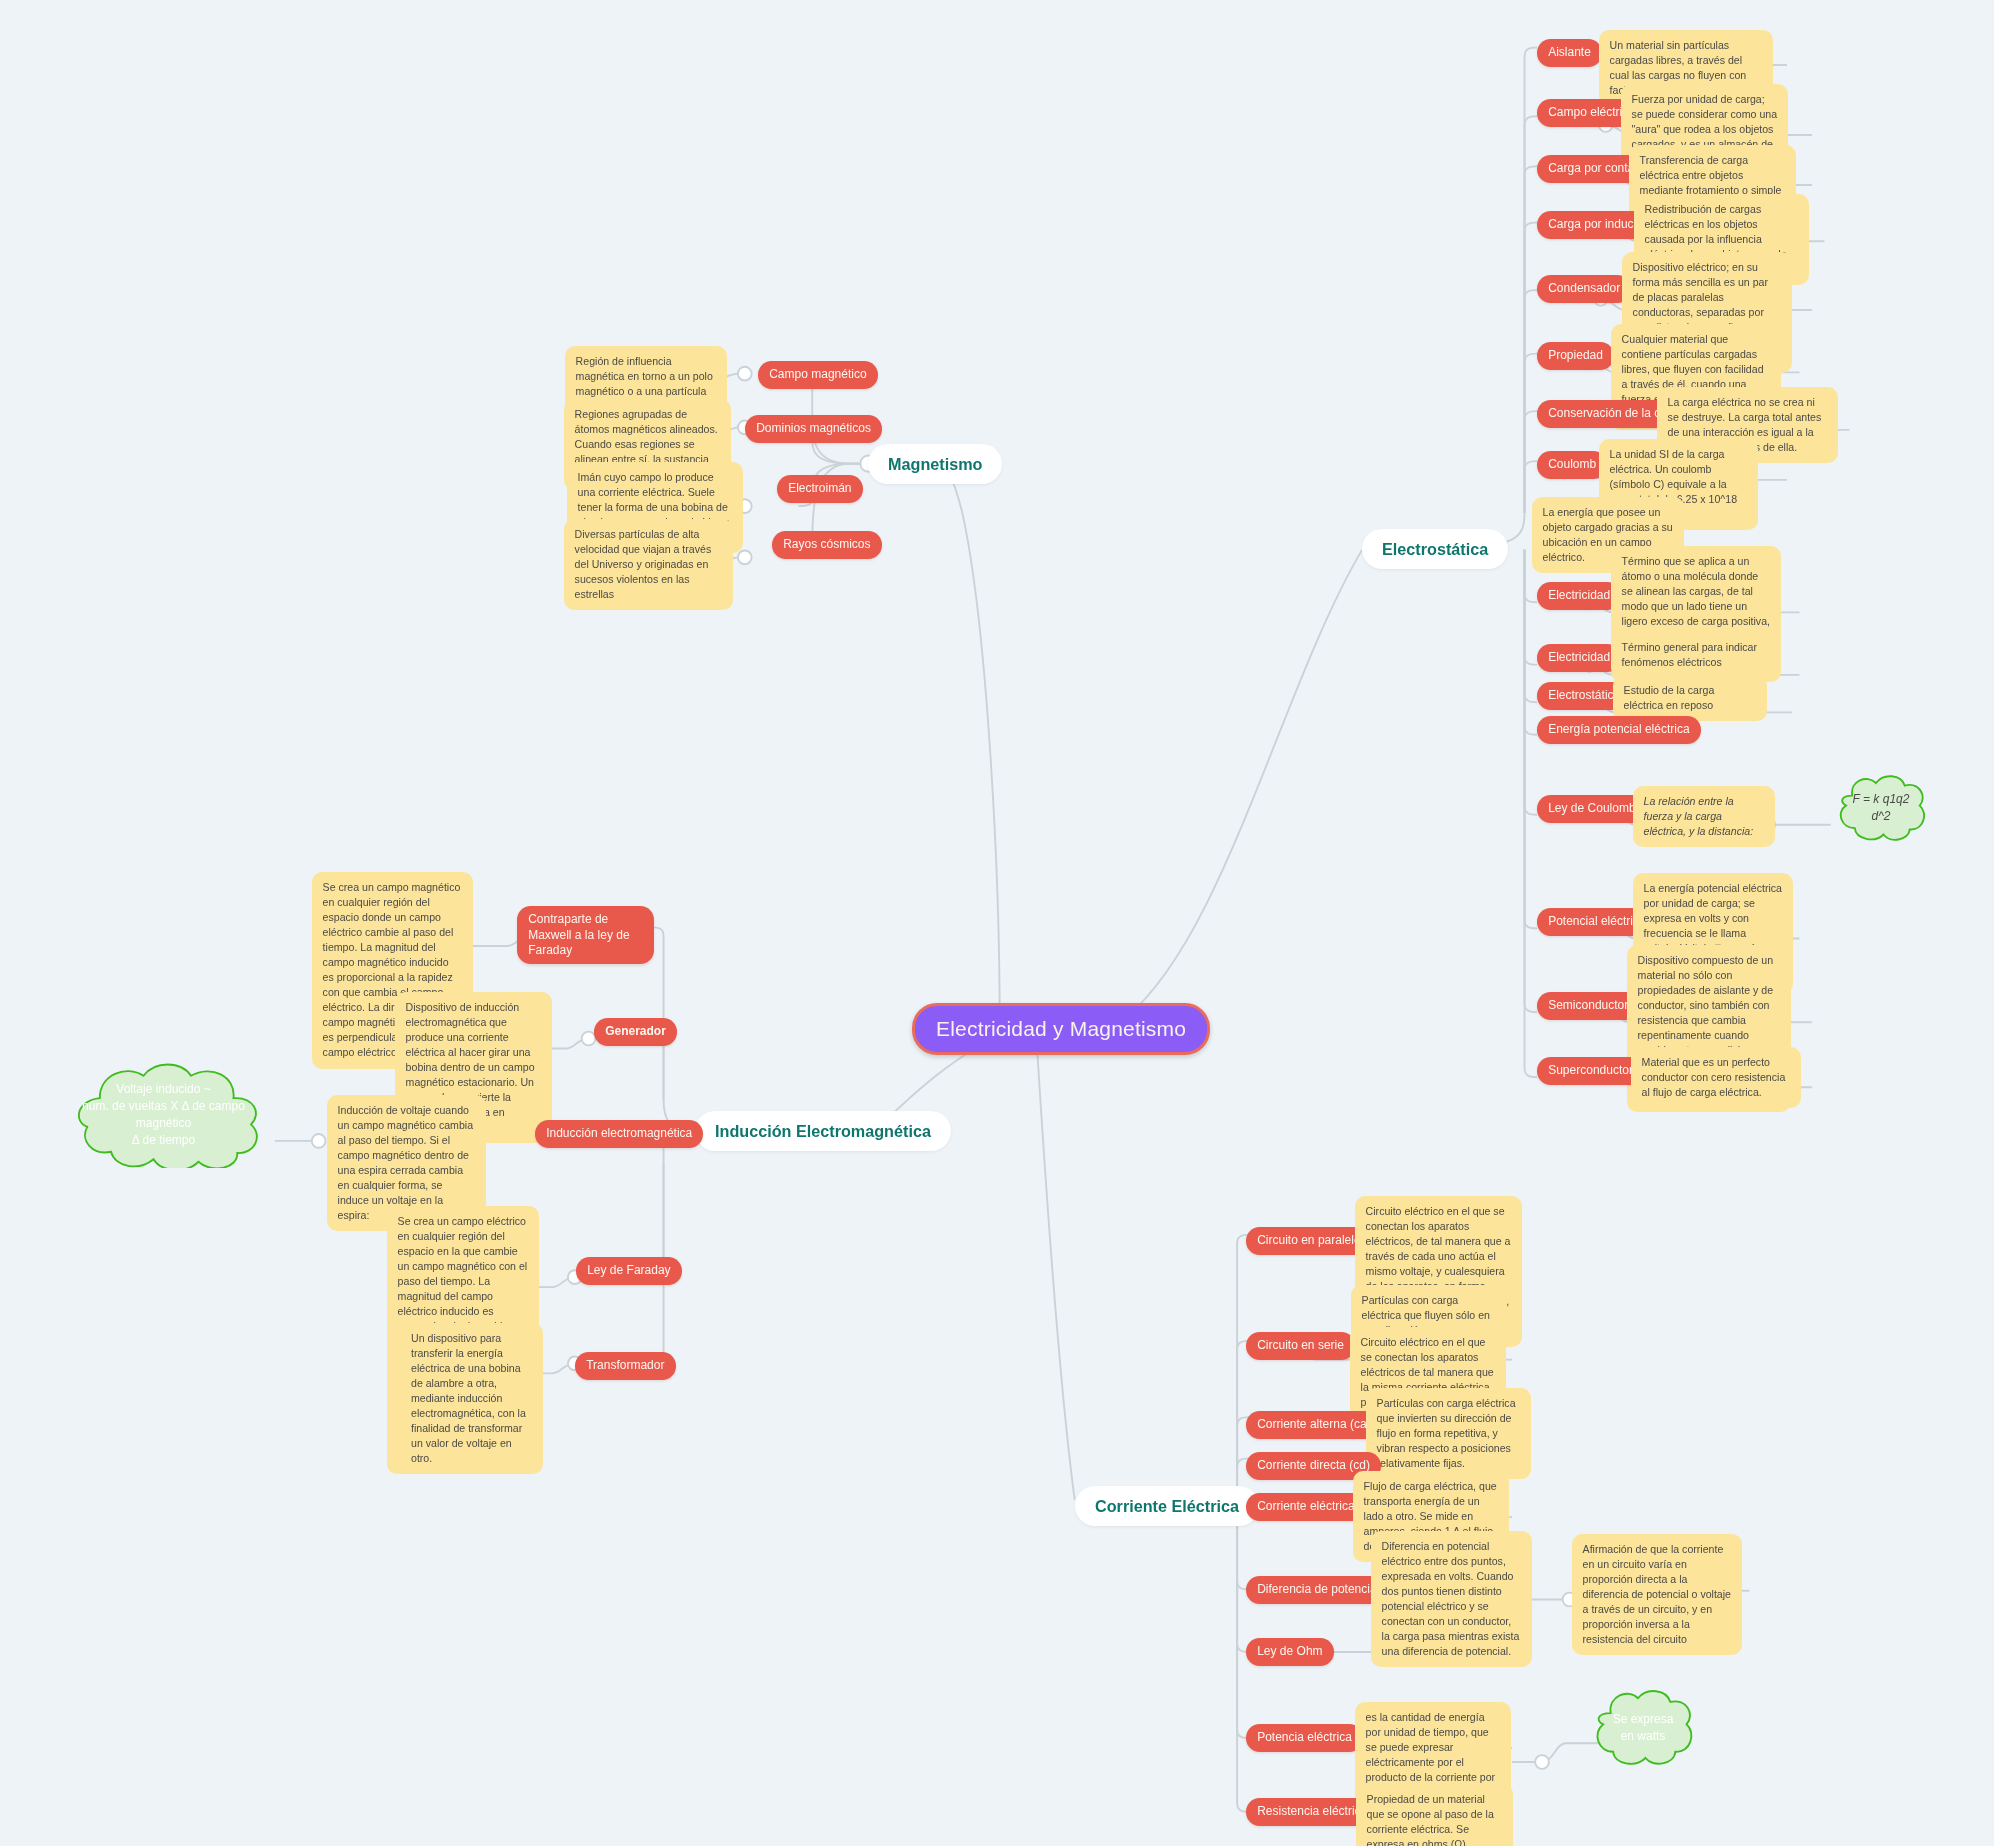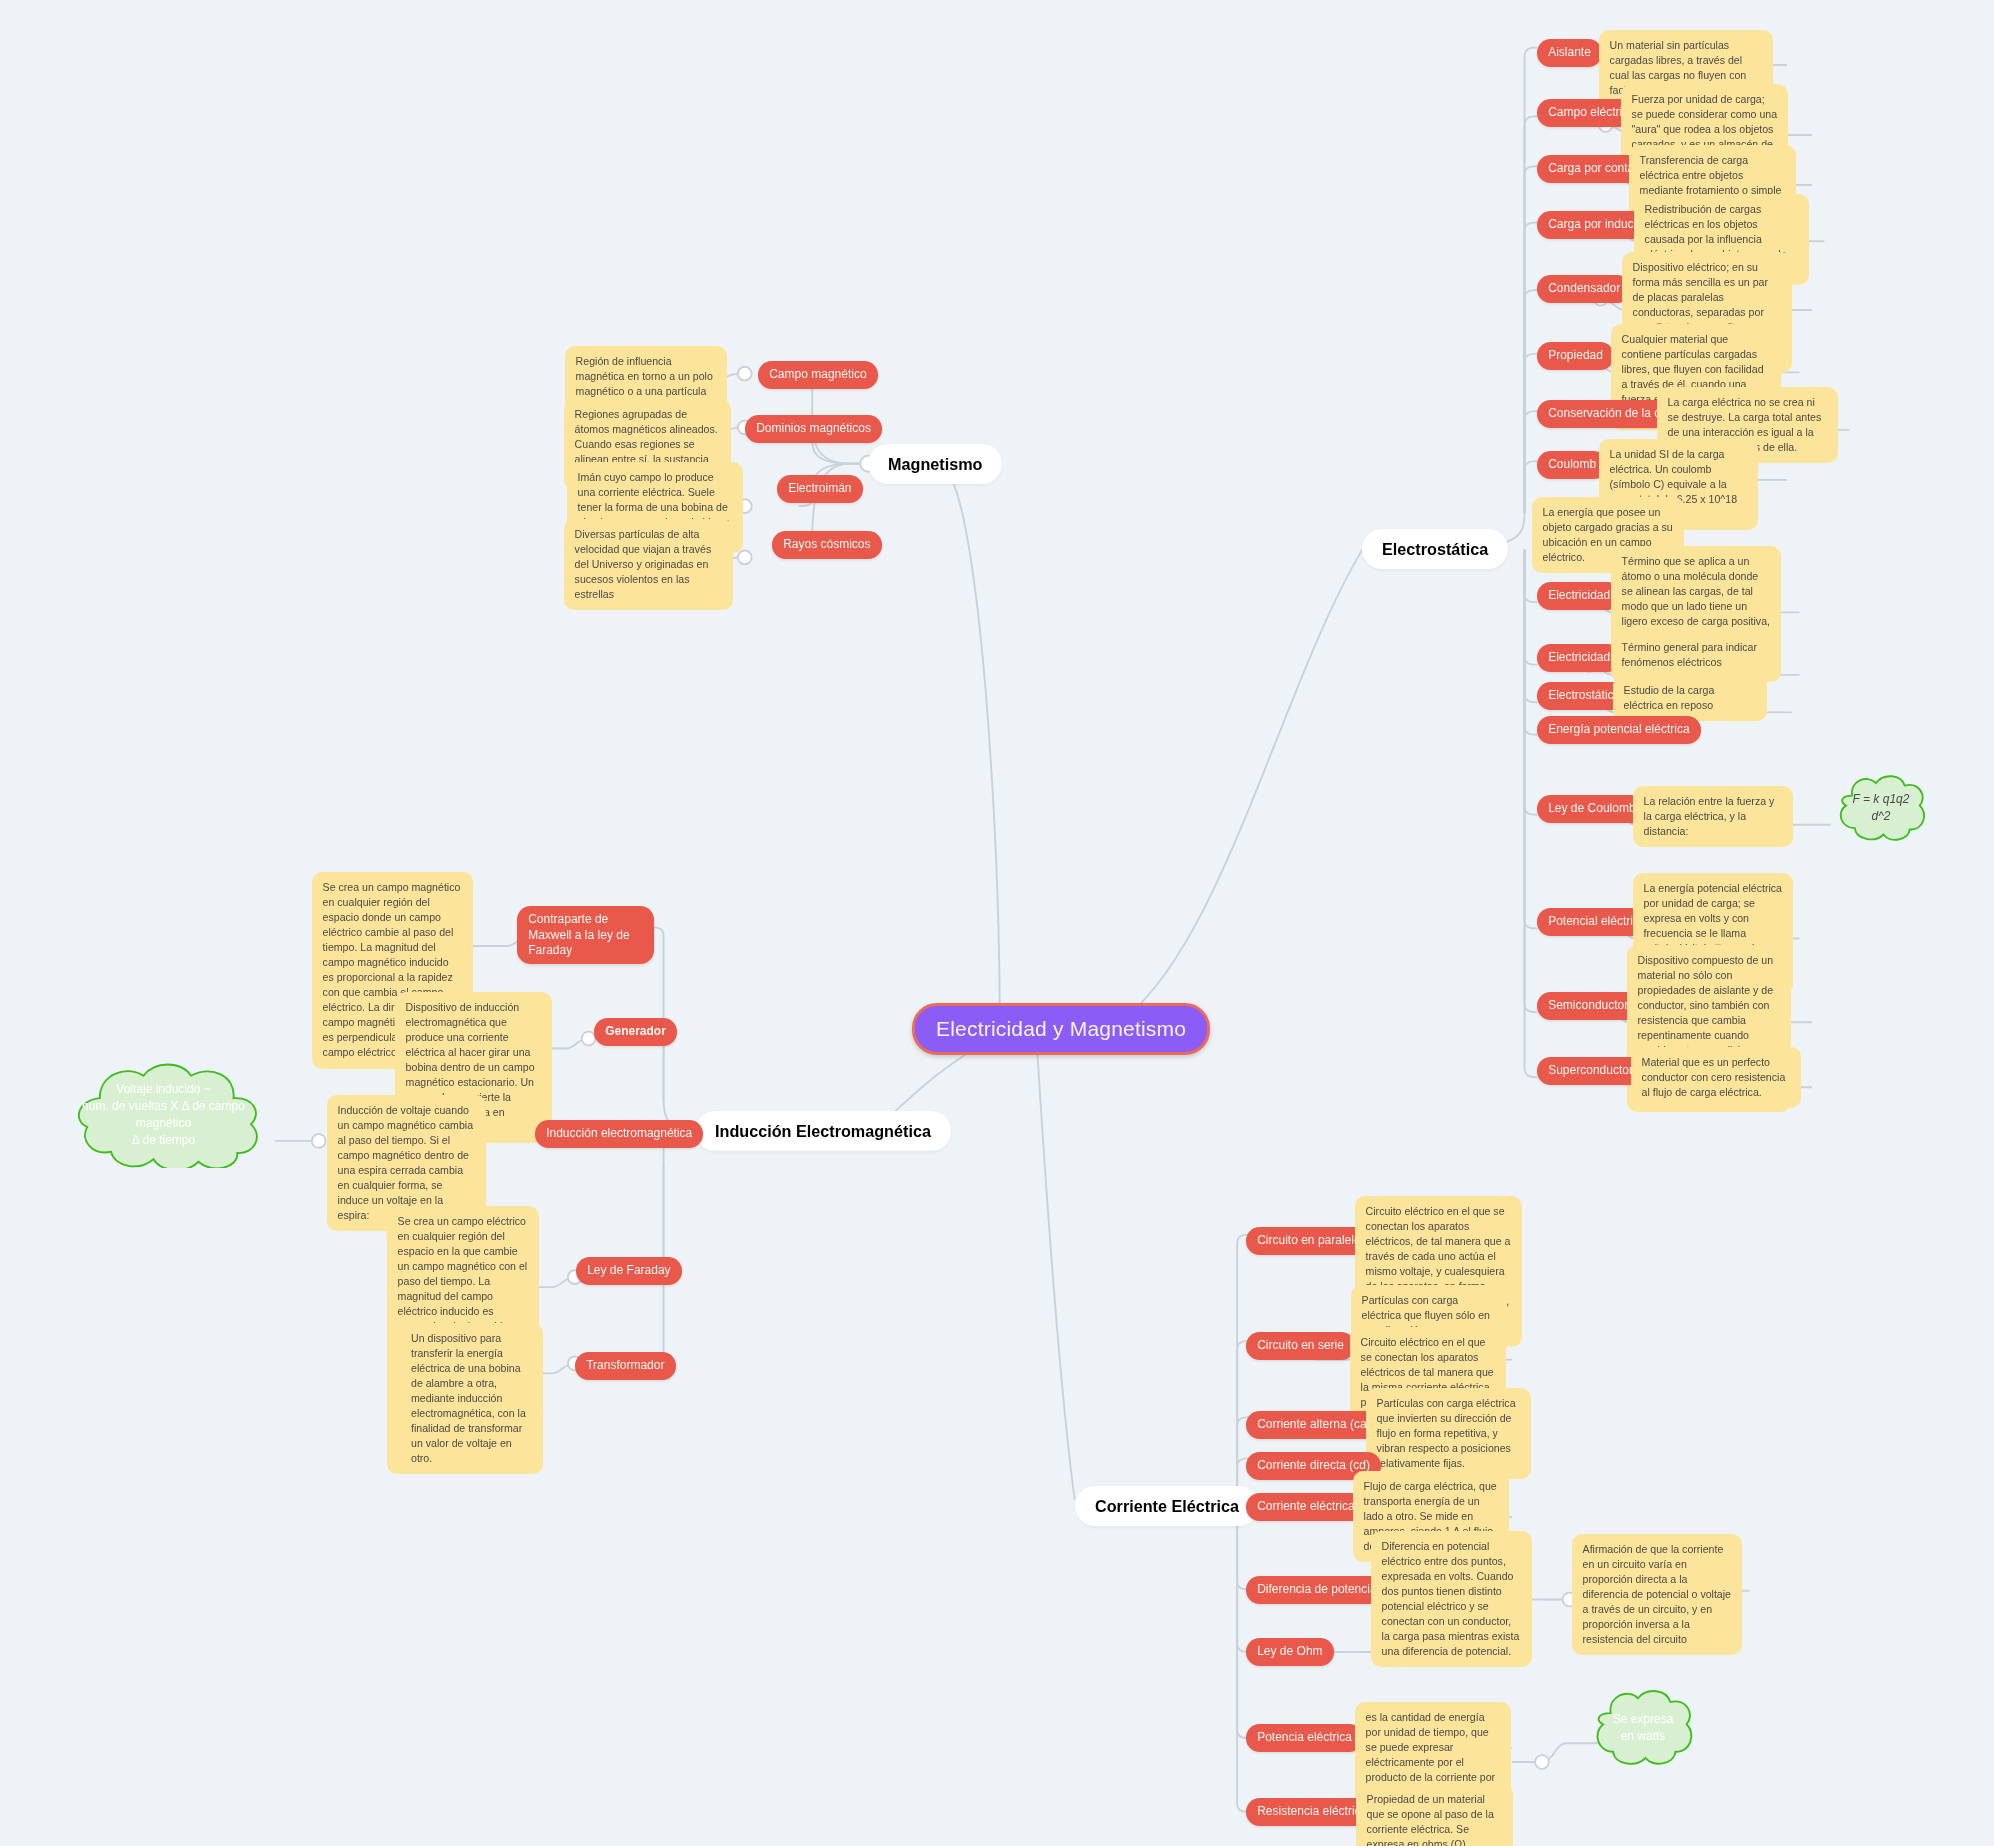--- a/index.html
+++ b/index.html
@@ -41,21 +41,21 @@
     font-weight: normal;
     letter-spacing: 0.2px;
     padding: 11.2px 21px;
     white-space: nowrap;
     box-shadow: 0 1.9px 5px rgba(0,0,0,.18);
   }
   
   .branch {
     background: #ffffff;
     border-radius: 22.5px;
-    color: #000000;
+    color: #0f766e;
     font-size: 16.2px;
     font-weight: bold;
     padding: 10.6px 20px;
     white-space: nowrap;
     box-shadow: 0 1.2px 3.1px rgba(40,60,80,.07);
   }
   
   .topic {
     background: #e8594c;
     border-radius: 13.7px;
@@ -294,21 +294,21 @@
 
   <div class="node topic" style="left:1537px; top:644px;">Electricidad</div>
   <div class="node note" style="left:1611px; top:632px; width:164px;">Término general para indicar fenómenos eléctricos</div>
 
   <div class="node topic" style="left:1537px; top:682px;">Electrostática</div>
   <div class="node note" style="left:1613px; top:675px; width:154px;">Estudio de la carga eléctrica en reposo</div>
 
   <div class="node topic" style="left:1537px; top:716px;">Energía potencial eléctrica</div>
 
   <div class="node topic" style="left:1537px; top:795px;">Ley de Coulomb</div>
-  <div class="node note" style="left:1633px; top:786px; width:160px;">La relación entre la fuerza y la carga eléctrica, y la distancia:</div>
+  <div class="node note" style="left:1633px; top:786px; width:142px;font-style:italic;">La relación entre la fuerza y la carga eléctrica, y la distancia:</div>
 
   <div class="node topic" style="left:1537px; top:908px;">Potencial eléctrico</div>
   <div class="node note" style="left:1633px; top:873px; width:160px;">La energía potencial eléctrica por unidad de carga; se expresa en volts y con frecuencia se le llama voltaje: Voltaje ⎕ energía potencial eléctrica/cantidad de carga</div>
 
   <div class="node topic" style="left:1537px; top:992px;">Semiconductor</div>
   <div class="node note" style="left:1627px; top:945px; width:164px;">Dispositivo compuesto de un material no sólo con propiedades de aislante y de conductor, sino también con resistencia que cambia repentinamente cuando cambian otras condiciones, como la temperatura, el voltaje, y los campos eléctricos y magnéticos.</div>
 
   <div class="node topic" style="left:1537px; top:1057px;">Superconductor</div>
   <div class="node note" style="left:1631px; top:1047px; width:170px;">Material que es un perfecto conductor con cero resistencia al flujo de carga eléctrica.</div>
 

